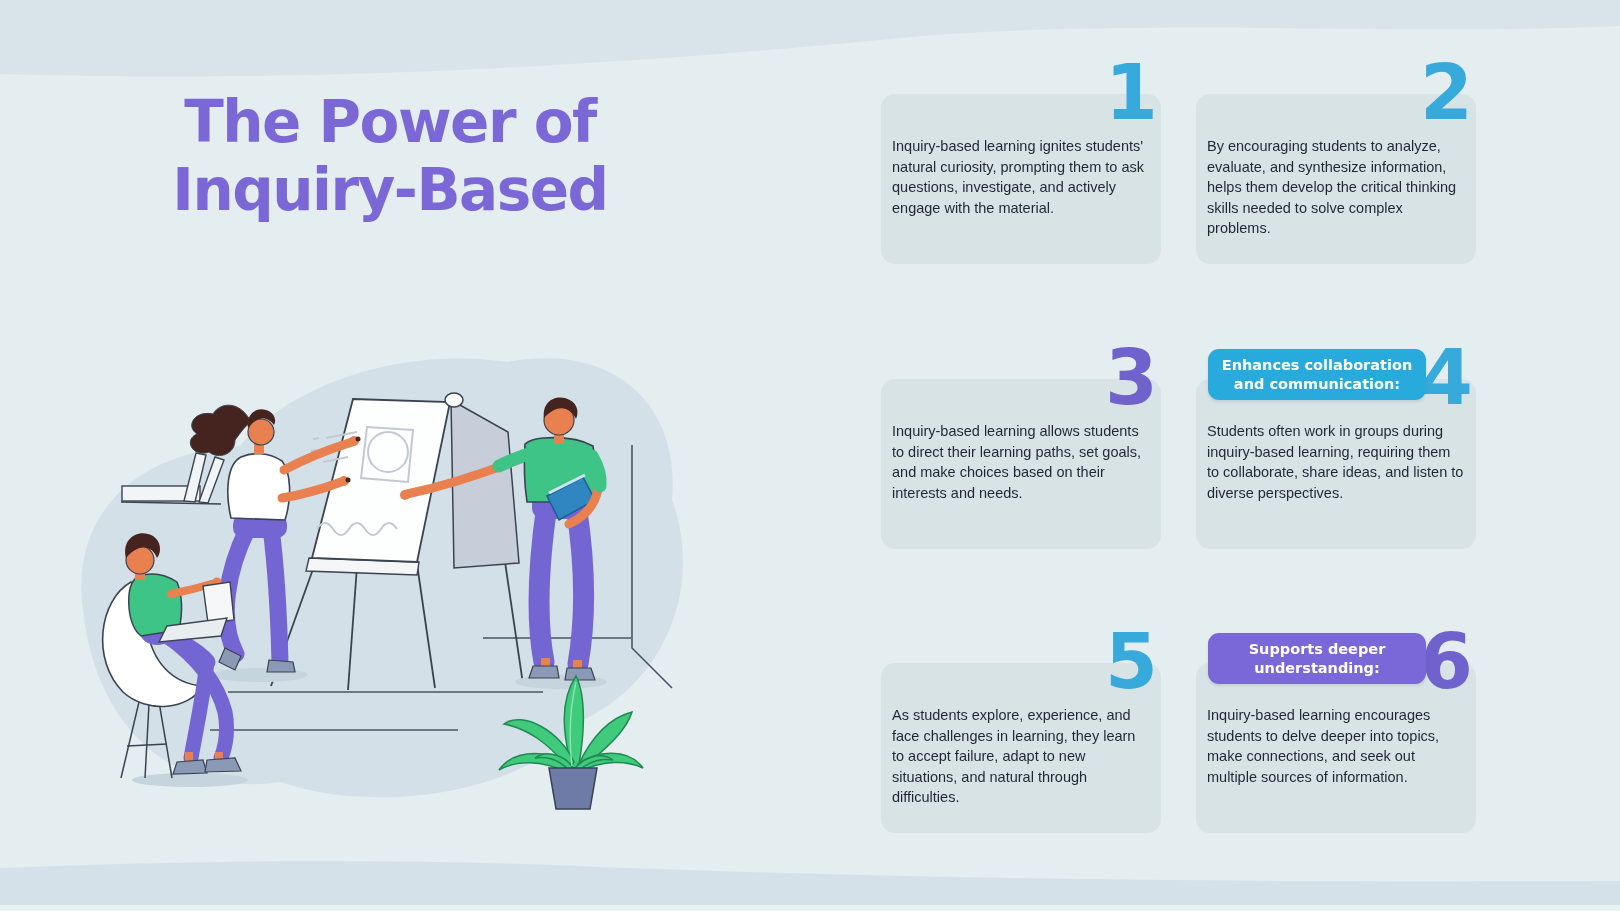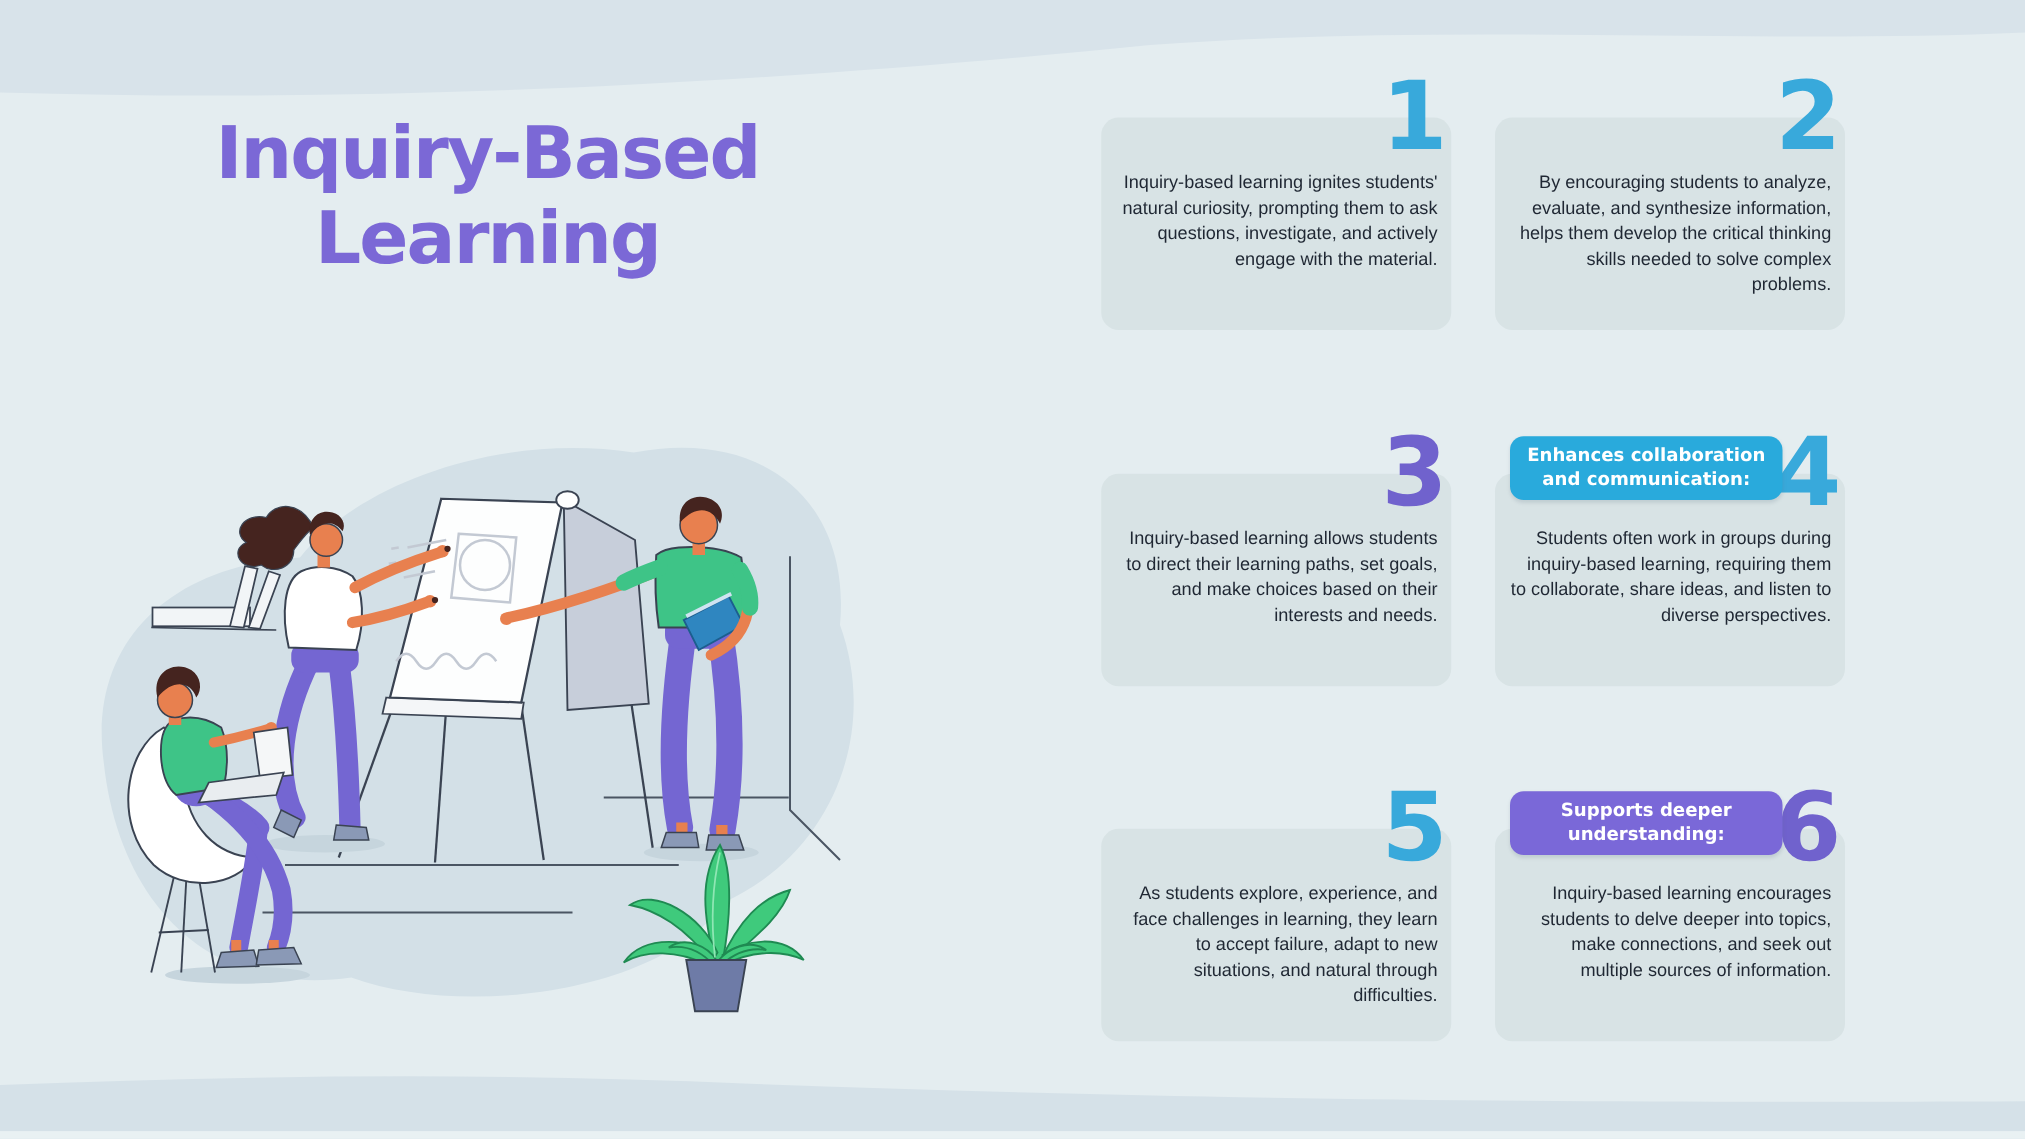--- a/index.html
+++ b/index.html
@@ -18,21 +18,21 @@
     text-align:center;color:#7b68d6;
     font-family:"DejaVu Sans","Liberation Sans",sans-serif;
     font-weight:bold;font-size:58px;line-height:68px;letter-spacing:-1.5px;
   }
 
   
   .card{position:absolute;width:280px;height:200px;}
   .card-body{
     position:absolute;left:0;top:30px;width:280px;height:170px;
     background:#d8e3e5;border-radius:14px;box-sizing:border-box;
-    padding:42px 11px 0;text-align:right;
+    padding:42px 11px 0;text-align:left;
     font-size:14.5px;line-height:20.5px;color:#1f2733;
   }
   .pill{
     position:absolute;top:0;left:12px;width:218px;min-height:51px;
     border-radius:11px;box-sizing:border-box;padding:5px 6px;
     display:flex;align-items:center;justify-content:center;text-align:center;
     color:#ffffff;font-family:"DejaVu Sans","Liberation Sans",sans-serif;
     font-weight:bold;font-size:14.5px;line-height:1.28;
     box-shadow:0 2px 3px rgba(90,110,130,.18);z-index:2;
   }
@@ -54,22 +54,22 @@
 <svg class="wave wave-top" width="1620" height="110" viewBox="0 0 1620 110" preserveAspectRatio="none">
   <path d="M0,0 H1620 V26 C1400,36 1160,18 920,36 C660,62 340,84 0,74 Z" fill="#d8e3ea"></path>
 </svg>
 
 <svg class="wave wave-bottom" width="1620" height="80" viewBox="0 0 1620 80" preserveAspectRatio="none">
   <path d="M0,37 C200,29 400,27 600,36 C900,47 1200,52 1620,50 L1620,74 L0,74 Z" fill="#d5e1e8"></path>
   <rect x="0" y="74" width="1620" height="6" fill="#e9f1f3"></rect>
 </svg>
 
 <div class="title">
+  <div>The Power of</div>
   <div>Inquiry-Based</div>
-  <div>Learning</div>
 </div>
 
 <svg class="illustration" viewBox="0 0 640 500">
 
   <path d="M28,280 C15,185 80,122 185,116 C232,56 345,16 452,32 C556,12 626,72 617,170 C648,255 612,352 524,392 C478,462 320,486 226,452 C112,468 40,392 28,280 Z" fill="#d3e0e7"></path>
 
   <g stroke="#4a5563" stroke-width="1.6" fill="none">
     <path d="M577,115 V318 L617,358"></path>
     <path d="M428,308 H576"></path>
   </g>

